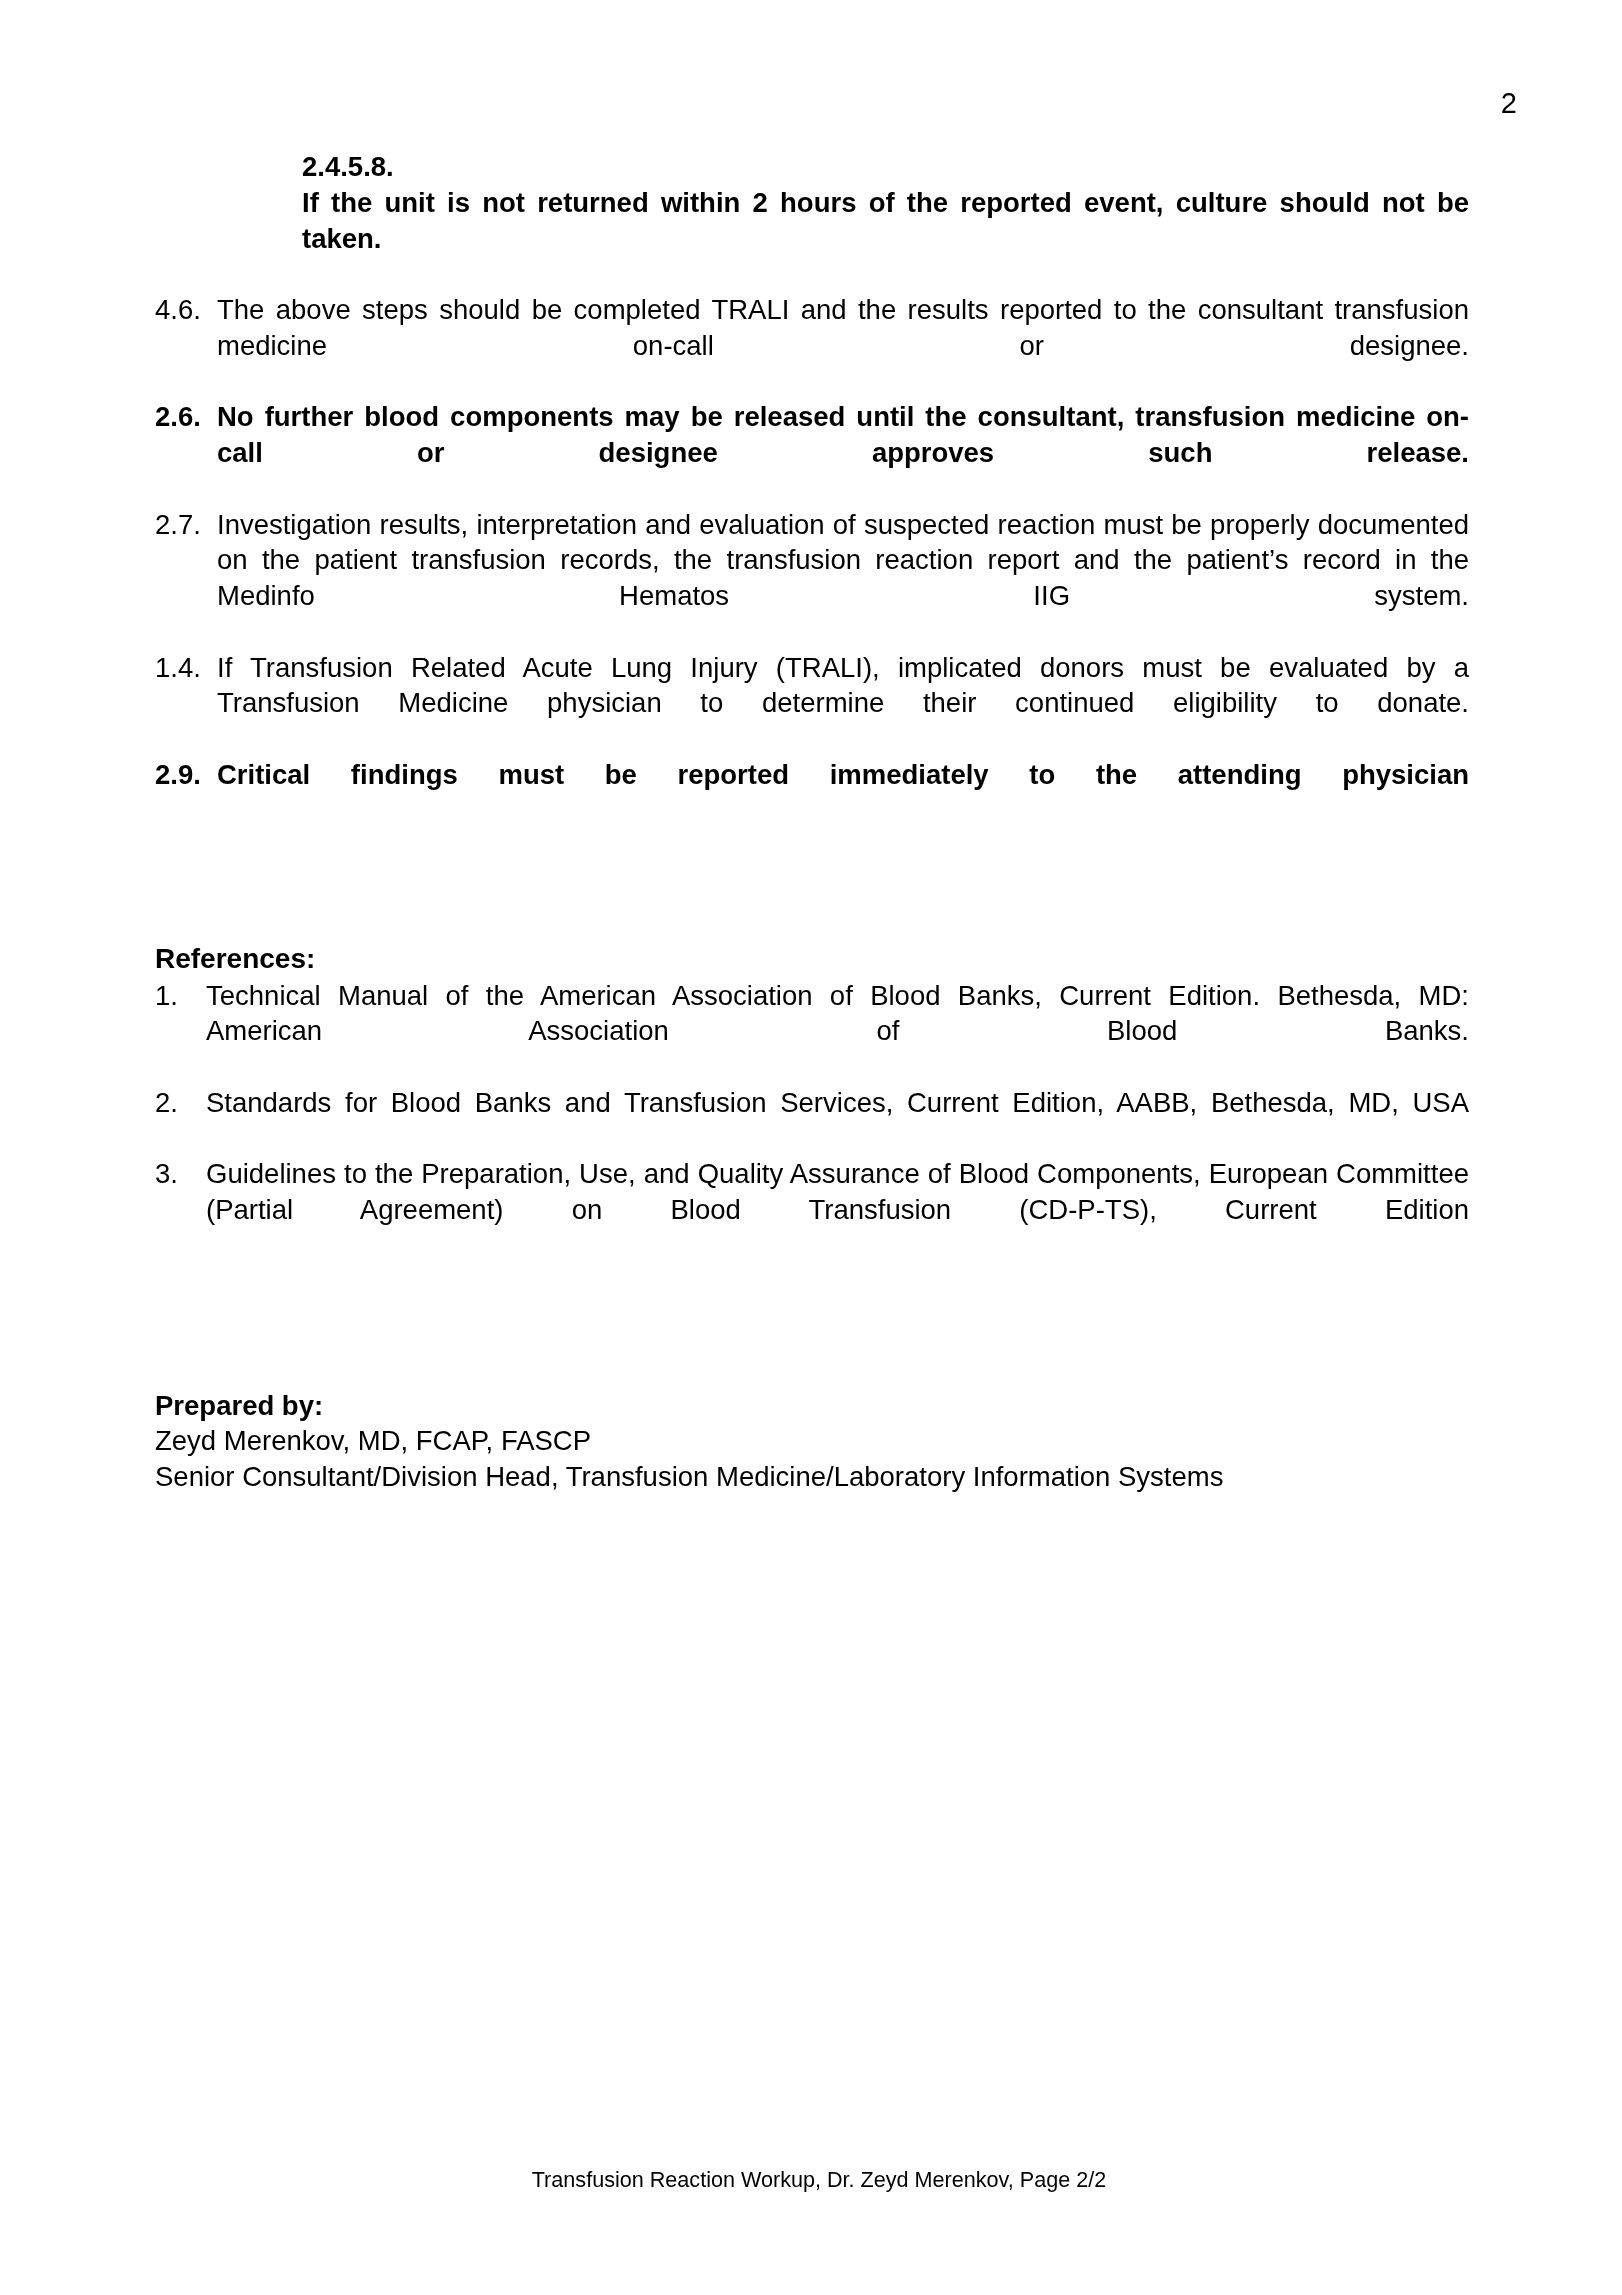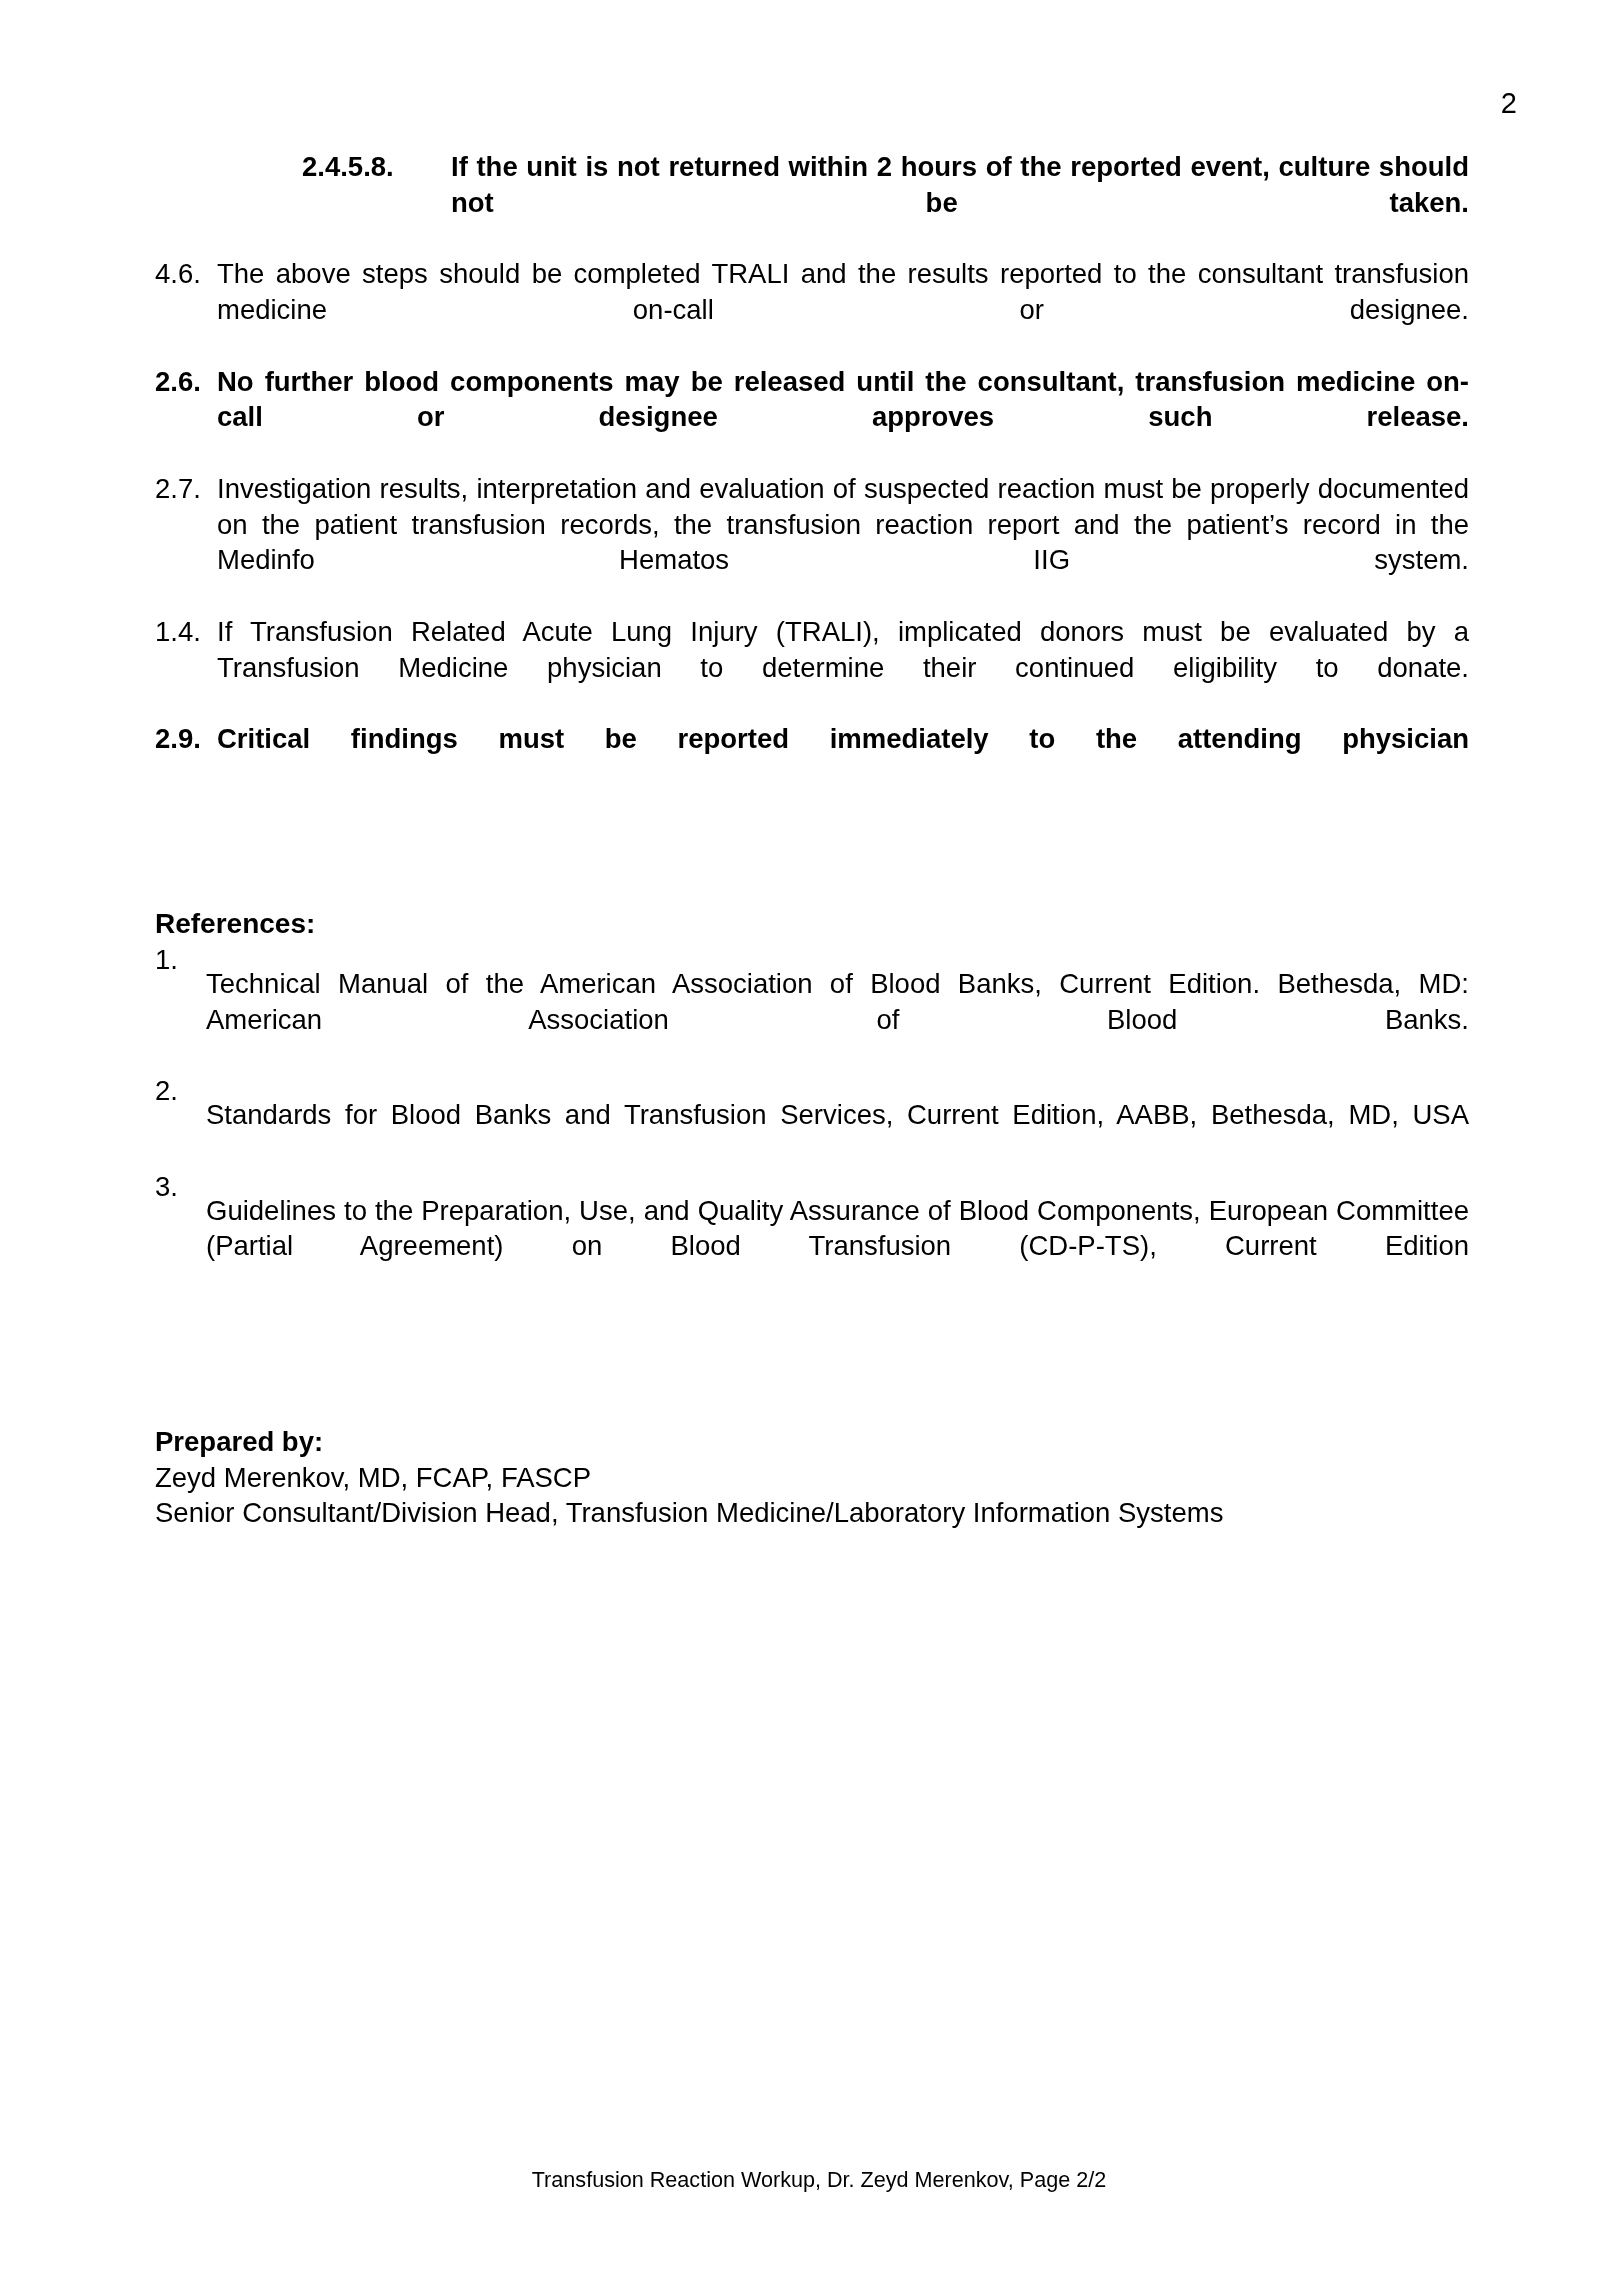--- a/index.html
+++ b/index.html
@@ -62,20 +62,21 @@
   .num-item > .txt::after {
     content: "";
     display: inline-block;
     width: 100%;
   }
 
   
   .lvl4 {
     padding-left: 147px;
     font-weight: bold;
+    flex-direction: column;
   }
   .lvl4 > .num { width: 149px; }
 
   
   .lvl2 > .num { width: 62px; }
   .lvl2.bold { font-weight: bold; }
 
   
   .section-heading {
     font-size: 28px;
@@ -93,21 +94,20 @@
     margin: 0;
   }
   .ref-item > .num {
     flex: 0 0 auto;
     width: 51px;
     white-space: nowrap;
   }
   .ref-item > .txt {
     flex: 1 1 auto;
     min-width: 0;
-    margin-top: 24px;
   }
   .ref-item > .txt::after {
     content: "";
     display: inline-block;
     width: 100%;
   }
 
   
   .plain-line {
     font-size: 27.5px;

